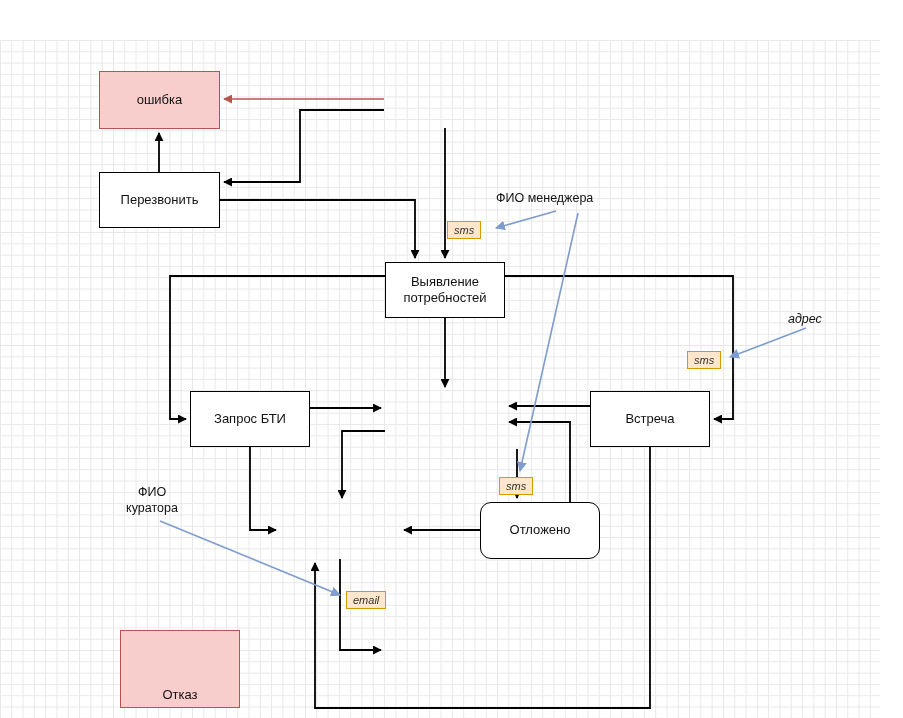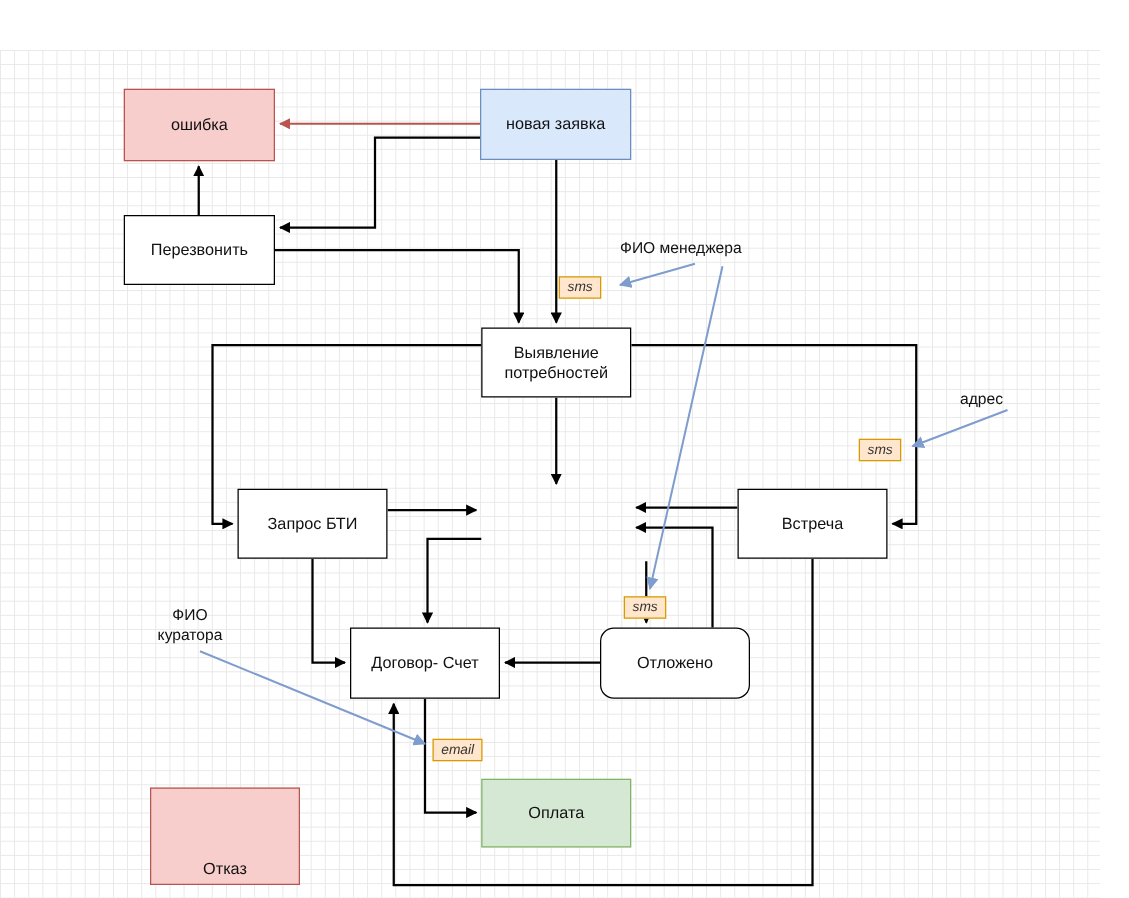--- a/index.html
+++ b/index.html
@@ -70,50 +70,41 @@
 
     <path class="e-blue" d="M556 171 L496 188" marker-end="url(#m-blue)"></path>
     <path class="e-blue" d="M578 173 L520 431" marker-end="url(#m-blue)"></path>
     <path class="e-blue" d="M806 288 L730 317" marker-end="url(#m-blue)"></path>
     <path class="e-blue" d="M160 481 L340 555" marker-end="url(#m-blue)"></path>
   </svg>
 
   <div class="node red" style="left:99px;  top:31px;  width:121px; height:58px;">
     <span>ошибка</span>
   </div>
-  <div class="node blue" style="left:384px; top:31px;  width:121px; height:57px;">
-    <span>новая заявка</span>
-  </div>
   <div class="node" style="left:99px;  top:132px; width:121px; height:56px;">
     <span>Перезвонить</span>
   </div>
   <div class="node" style="left:385px; top:222px; width:120px; height:56px;">
     <span>Выявление потребностей</span>
   </div>
   <div class="node" style="left:190px; top:351px; width:120px; height:56px;">
     <span>Запрос БТИ</span>
   </div>
   <div class="node" style="left:590px; top:351px; width:120px; height:56px;">
     <span>Встреча</span>
   </div>
-  <div class="node" style="left:280px; top:462px; width:120px; height:57px;">
-    <span>Договор- Счет</span>
-  </div>
   <div class="node" style="left:480px; top:462px; width:120px; height:57px;border-radius:11px;">
     <span>Отложено</span>
-  </div>
-  <div class="node green" style="left:385px; top:583px; width:120px; height:55px;">
-    <span>Оплата</span>
   </div>
   <div class="node red" style="left:120px; top:590px; width:120px; height:78px;align-items:flex-end;">
     <span>Отказ</span>
   </div>
 
   <div class="edge-label" style="left:447px; top:181px;">sms</div>
   <div class="edge-label" style="left:687px; top:311px;">sms</div>
   <div class="edge-label" style="left:499px; top:437px;">sms</div>
   <div class="edge-label" style="left:346px; top:551px;">email</div>
 
   <div class="annotation" style="left:496px; top:150px;">ФИО менеджера</div>
-  <div class="annotation" style="left:768px; top:271px;">адрес</div>
+  <div class="annotation" style="left:788px; top:271px;font-style:italic;">адрес</div>
   <div class="annotation" style="left:112px; top:444px; width:80px; text-align:center;">ФИО куратора</div>
 
 </div>
 
 </body></html>

